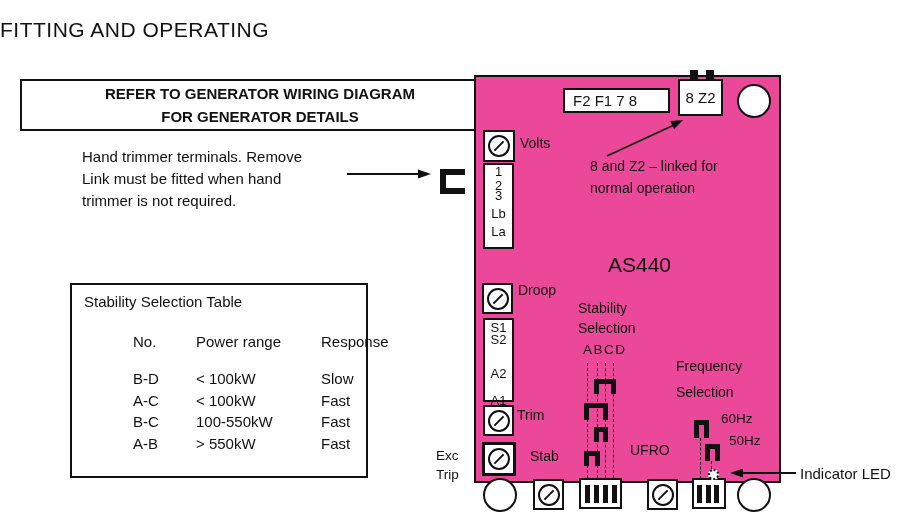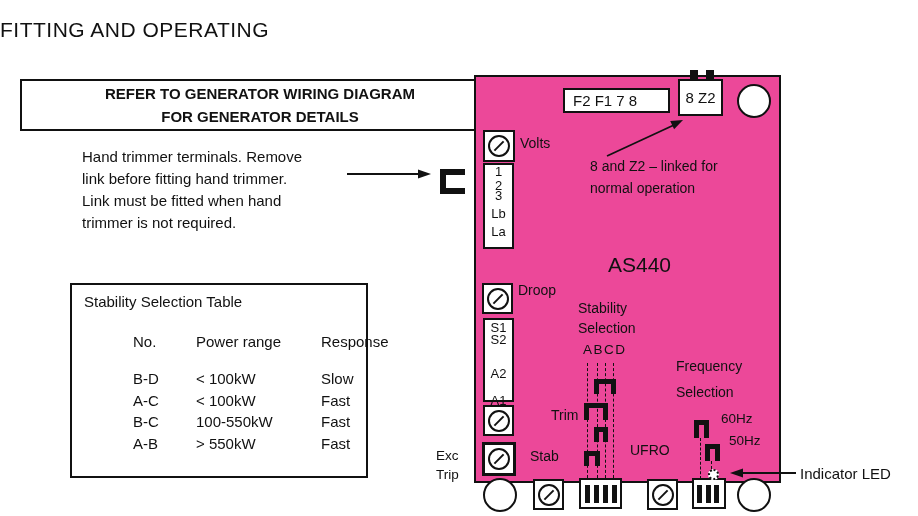--- a/index.html
+++ b/index.html
@@ -59,21 +59,20 @@
 
   <div class="abs title">FITTING AND OPERATING</div>
 
   <div class="abs refer-box">
     <div>REFER TO GENERATOR WIRING DIAGRAM</div>
     <div>FOR GENERATOR DETAILS</div>
   </div>
 
   <div class="abs hand-note">
     <div>Hand trimmer terminals. Remove</div>
-    <div>link before fitting hand trimmer.</div>
     <div>Link must be fitted when hand</div>
     <div>trimmer is not required.</div>
   </div>
 
   <div class="abs c-link"></div>
 
   <div class="abs stab-table">
     <div class="st-title">Stability Selection Table</div>
     <div class="st-row" style="top:48px;">
       <span class="st-c1">No.</span>
@@ -171,21 +170,21 @@
       <span class="cbar" style="left:13px;"></span>
       <span class="cbar" style="left:22px;"></span>
       <span class="cbar" style="left:31px;"></span>
     </div>
 
     <div class="trimmer" style="left:7px; top:328px; width:31px; height:31px;">
       <span class="tcirc">
           <span class="tslot"></span>
         </span>
     </div>
-    <div class="lbl" style="left:41px; top:330px;margin-left:34px;">Trim</div>
+    <div class="lbl" style="left:41px; top:330px;">Trim</div>
 
     <div class="trimmer" style="left:6px; top:365px; width:34px; height:34px; border-width:3px;">
       <span class="tcirc">
           <span class="tslot"></span>
         </span>
     </div>
 
     <div class="lbl" style="left:54px; top:371px;">Stab</div>
     <div class="trimmer" style="left:57px; top:402px; width:31px; height:31px;">
       <span class="tcirc">

